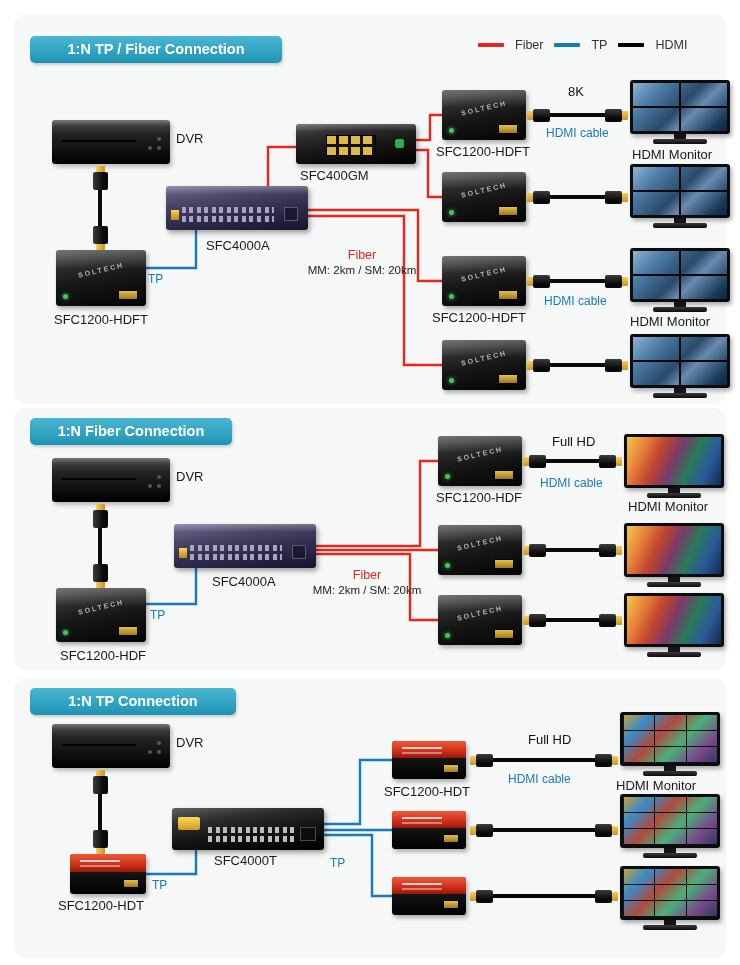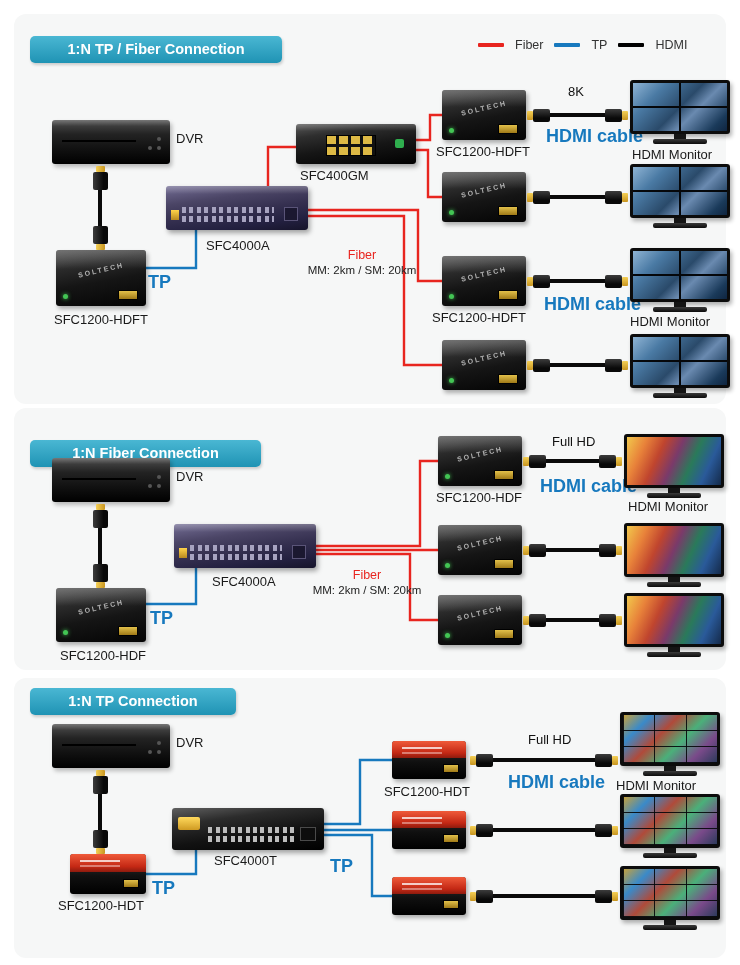--- a/index.html
+++ b/index.html
@@ -9,21 +9,21 @@
   }
   .abs { position:absolute; }
   .panel { background:#f6f7f7; border-radius:12px; }
   .banner {
     height:27px; line-height:27px; text-align:center; color:#fff;
     font-weight:bold; font-size:14.5px; border-radius:5px;
     background:linear-gradient(180deg, var(--banner_light,#4ab7d3), var(--banner_dark,#1f93b4));
     box-shadow:1px 2px 3px rgba(0,0,0,.18);
   }
   .lbl { position:absolute; font-size:13px; color:#1a1a1a; white-space:nowrap; }
-  .lbl-blue { color:var(--tp,#1779be); font-size:18px;font-weight:bold; }
+  .lbl-blue { color:var(--tp,#1779be); font-size:12px; }
   .lbl-q { font-size:13px; color:#111; }
   .fiber-note { text-align:center; }
   .fiber-note .f1 { color:var(--fiber,#e8251f); font-size:12.5px; }
   .fiber-note .f2 { color:#222; font-size:11.5px; margin-top:2px; }
 
   .legend { display:flex; align-items:center; gap:11px; font-size:12.5px; color:#333; }
   .leg-line { width:26px; height:4px; border-radius:1px; display:inline-block; }
 
   
   .ln { fill:none; stroke-width:2.4; }
@@ -286,21 +286,21 @@
     <span class="htip"></span>
 </div>
 <div class="abs monitor" style="left:630px;top:334px">
   <div class="m-bezel">
       <div class="m-screen screen-quad"></div>
     </div>
   <div class="m-neck"></div>
   <div class="m-base"></div>
 </div>
 
-<div class="abs banner" style="left:30px;top:440px;width:231px">1:N Fiber Connection</div>
+<div class="abs banner" style="left:30px;top:418px;width:202px">1:N Fiber Connection</div>
 
 <div class="abs dvr" style="left:52px;top:458px"></div>
 <div class="lbl" style="left:176px;top:469px">DVR</div>
 
 <div class="abs vcable" style="left:90px;top:504px;height:84px">
   <span class="vtip"></span>
     <span class="vbody"></span>
     <span class="vline"></span>
     <span class="vbody"></span>
     <span class="vtip"></span>

